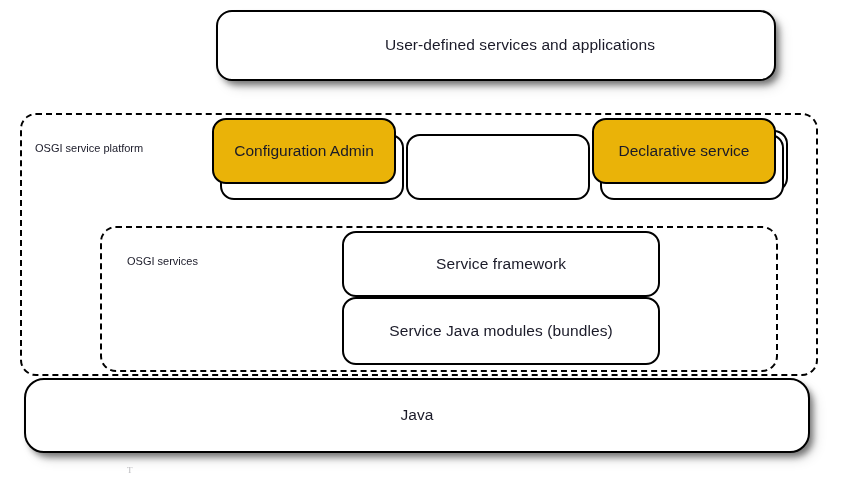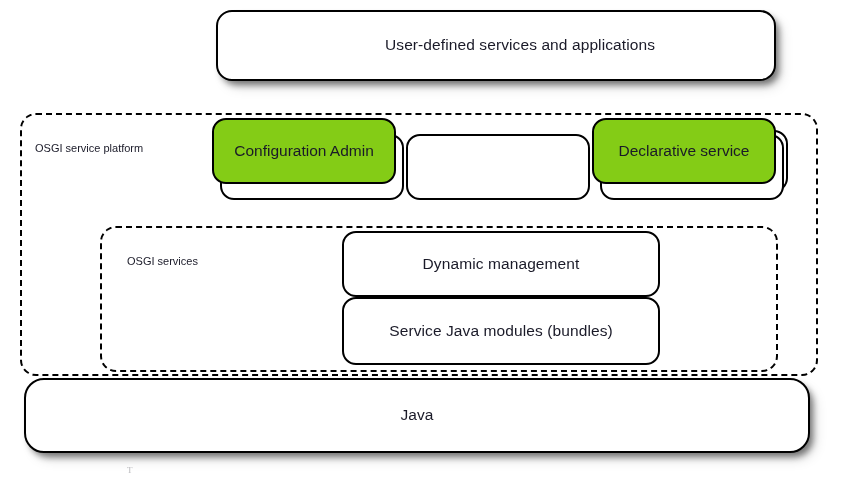--- a/index.html
+++ b/index.html
@@ -100,21 +100,21 @@
     border: 2px solid #000000;
     border-radius: 14px;
   }
   .card-front {
     position: absolute;
     left: 0px;
     top: 0px;
     right: 8px;
     height: 66px;
     box-sizing: border-box;
-    background: #84cc16;
+    background: #eab308;
     border: 2px solid #000000;
     border-radius: 14px;
     display: flex;
     align-items: center;
     justify-content: center;
     text-align: center;
     font-size: 15.5px;
     color: #1a1a28;
   }
 
@@ -214,21 +214,21 @@
     <div class="card-front">
       <span>Declarative service</span>
     </div>
   </div>
 
   <div class="dashed" id="framework-dashed"></div>
 
   <div class="dash-label" id="framework-label">OSGI services</div>
 
   <div class="box" id="service-mgmt">
-    <span>Dynamic management</span>
+    <span>Service framework</span>
   </div>
 
   <div class="box" id="dynamic-modules">
     <span>Service Java modules (bundles)</span>
   </div>
 
   <div class="box shadowed" id="java-box">
     <span>Java</span>
   </div>
 

